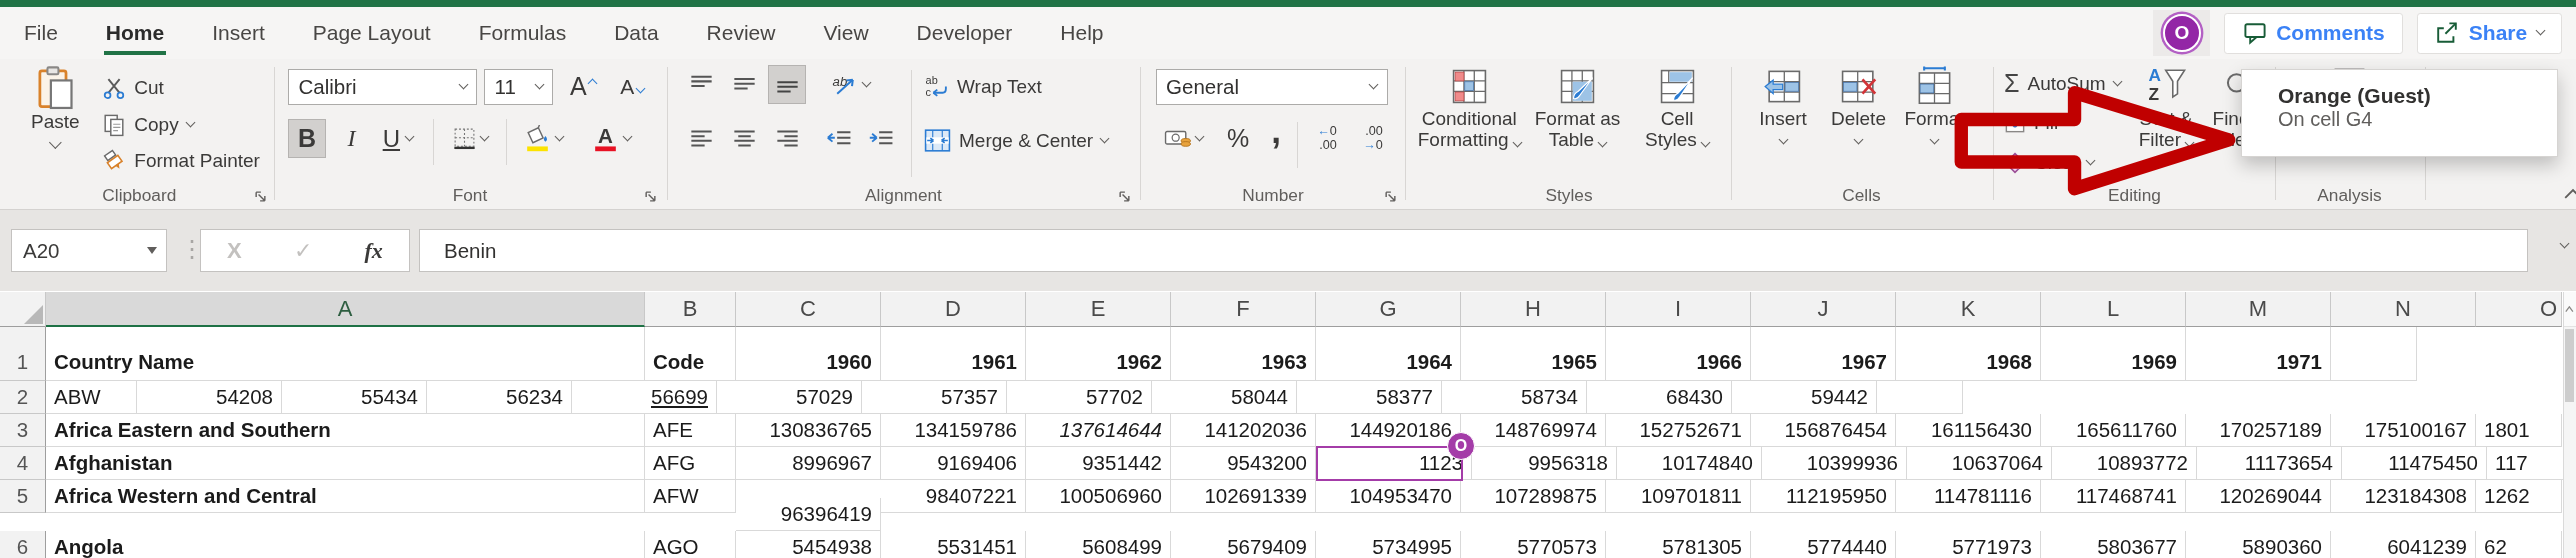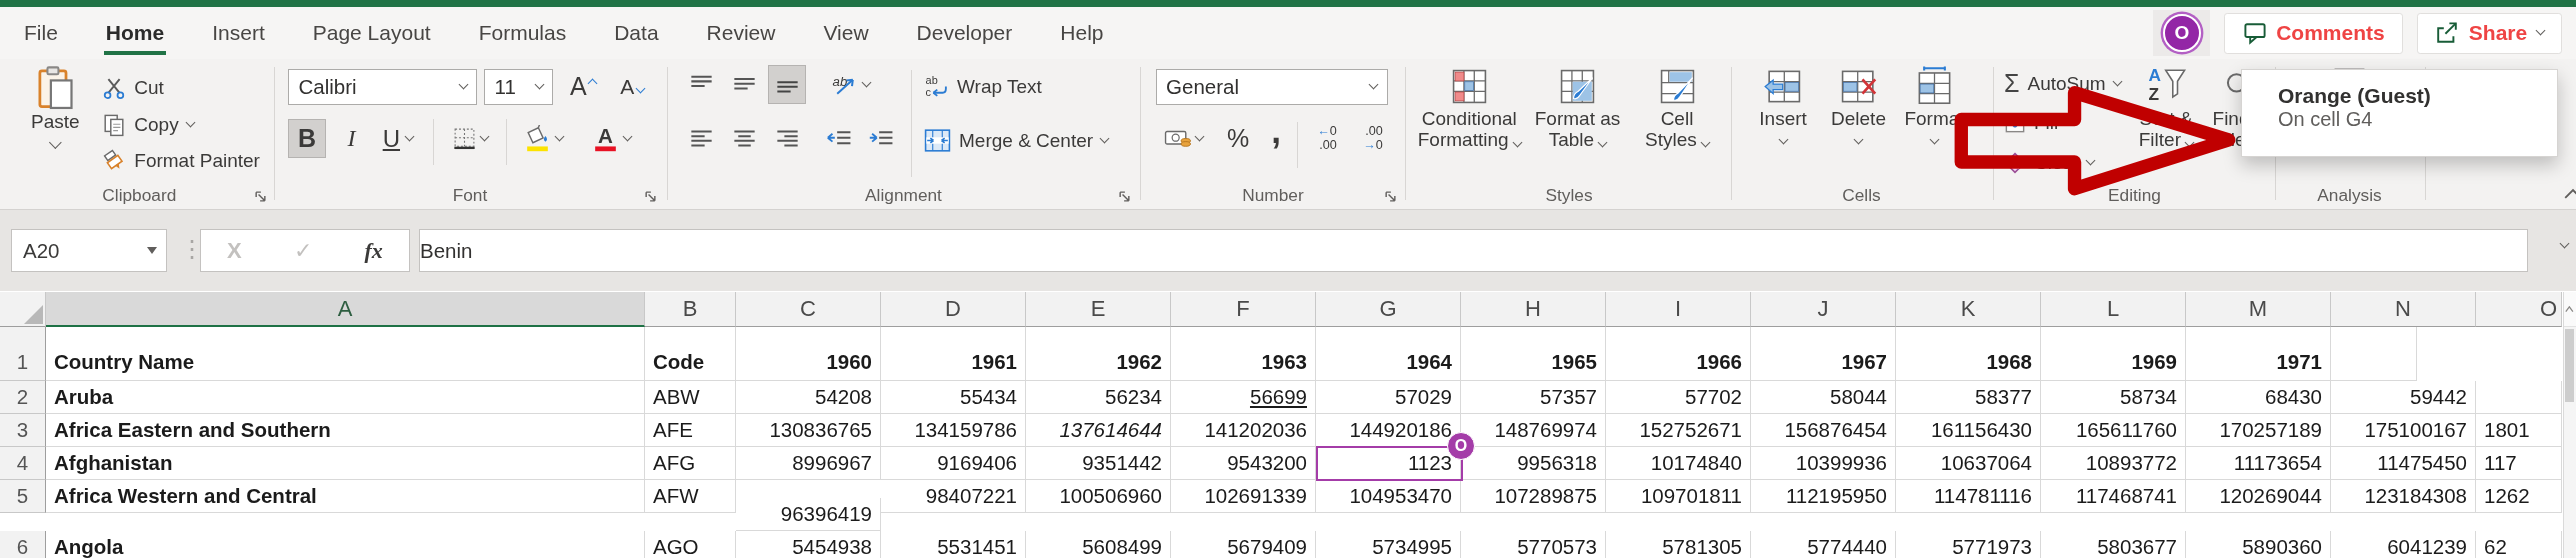--- a/index.html
+++ b/index.html
@@ -9,21 +9,21 @@
   #titlebar{position:absolute;top:0;left:0;width:100%;height:7px;background:#217346}
   #menubar{position:absolute;top:7px;left:0;width:100%;height:52px;background:#F6F5F4;display:flex;align-items:center}
   .tab{font-size:21px;color:#484644;padding:0 24px;height:100%;display:flex;align-items:center;position:relative;cursor:default}
   .tab.active{color:#2b2b2b;font-weight:600}
   .tab.active::after{content:"";position:absolute;left:22px;right:22px;bottom:4px;height:4px;background:#217346}
   #mb-right{margin-left:auto;display:flex;align-items:center;gap:14px;padding-right:14px;height:100%}
   #avatar-tile{width:57px;height:46px;background:#ECEAE9;display:flex;align-items:center;justify-content:center}
   .avatar{width:38px;height:38px;border-radius:50%;background:#9326A6;border:2.4px solid #fff;
     box-shadow:0 0 0 2.4px #B35FC4;color:#fff;font-size:19px;font-weight:700;display:flex;align-items:center;justify-content:center}
   .pill{display:flex;align-items:center;gap:9.5px;background:#fff;border:0.8px solid #E1DFDD;border-radius:3.2px;
-    height:41px;padding:0 17.3px;color:#ef4444;font-size:21px;font-weight:600;font-family:inherit;cursor:pointer}
+    height:41px;padding:0 17.3px;color:#3b82f6;font-size:21px;font-weight:600;font-family:inherit;cursor:pointer}
   
   #ribbon{position:absolute;top:59px;left:0;width:2576px;height:151px;background:#F3F2F1;border-bottom:0.8px solid #D4D2D0}
   .rgroup{position:absolute;top:0;height:100%}
   .gsep{position:absolute;top:8px;bottom:9.5px;width:0.8px;background:#D8D6D4}
   .glabel{position:absolute;bottom:3.2px;left:0;right:0;text-align:center;font-size:17.3px;color:#605E5C;white-space:nowrap}
   .launcher{position:absolute;bottom:5.5px;right:4.7px}
   .bigbtn{position:absolute;display:flex;flex-direction:column;align-items:center;color:#3B3A39;font-size:19px;line-height:22px;text-align:center;cursor:pointer}
   .srow{position:absolute;display:flex;align-items:center;gap:8px;font-size:19px;color:#3B3A39;height:33px;white-space:nowrap;cursor:pointer}
   .combo{position:absolute;background:#fff;border:0.8px solid #ACABA9;display:flex;align-items:center;
     font-size:20.5px;color:#323130;padding:0 9.5px;height:36px;cursor:pointer}
@@ -39,21 +39,21 @@
   .mini{font-size:12.6px;line-height:13.4px;text-align:right;color:#3B3A39}
   .mini .bl{color:#2B7CD3}
   .dualline{display:flex;flex-direction:column;align-items:center;line-height:21px}
   
   #fbar{position:absolute;top:210px;left:0;width:2576px;height:81px;background:#E7E5E3}
   .fwhite{position:absolute;top:19px;height:43px;background:#fff;border:0.8px solid #C4C2C0;display:flex;align-items:center}
   #namebox{left:11px;width:156px;font-size:20.5px;color:#3B3A39;padding-left:11px}
   #nb-arrow{margin-left:auto;margin-right:9.5px;width:0;height:0;border-left:5.5px solid transparent;border-right:5.5px solid transparent;border-top:7px solid #605E5C}
   #fdots{position:absolute;left:180px;top:25px;font-size:24px;color:#A8A6A4}
   #fxbox{left:200px;width:210px;justify-content:space-around;font-size:22px}
-  #formula-field{left:419px;right:48px;font-size:20.5px;color:#323130;}
+  #formula-field{left:419px;right:48px;font-size:20.5px;color:#323130;padding-left:24px}
   #fbar-chev{position:absolute;right:8px;top:35px}
   
   #grid{position:absolute;top:292px;left:0;width:2576px;height:266px;background:#fff;overflow:hidden}
   .grow{display:flex}
   .c{display:flex;align-items:center;border-right:0.8px solid #D9D9D9;border-bottom:0.8px solid #D9D9D9;
      overflow:hidden;white-space:nowrap;font-size:20.5px;color:#1B1B1B;flex:none}
   .hc{background:#F2F2F2;justify-content:center;border-right:0.8px solid #C8C8C8;border-bottom:0.8px solid #9E9E9E;font-size:22px;color:#4A4A4A}
   .hc.sel{background:#D9D9D9;border-bottom:2.4px solid #1E7145;color:#2E5E41}
   .rn{background:#F2F2F2;justify-content:center;border-right:0.8px solid #9E9E9E;border-bottom:0.8px solid #C8C8C8;font-size:20.5px;color:#555}
   .numc{justify-content:flex-end;padding-right:8px}
@@ -541,21 +541,20 @@
       <div class="c numc b bottomal" style="width: 145px; height: 54px;">1965</div>
       <div class="c numc b bottomal" style="width: 145px; height: 54px;">1966</div>
       <div class="c numc b bottomal" style="width: 145px; height: 54px;">1967</div>
       <div class="c numc b bottomal" style="width: 145px; height: 54px;">1968</div>
       <div class="c numc b bottomal" style="width: 145px; height: 54px;">1969</div>
       <div class="c numc b bottomal" style="width: 145px; height: 54px;">1971</div>
       <div class="c txtc bottomal" style="width: 86px; height: 54px;"></div>
     </div>
     <div class="grow">
       <div class="c rn" style="width: 46px; height: 33px;">2</div>
-      <div class="c txtc b" style="width: 599px; height: 33px;">Aruba</div>
       <div class="c txtc" style="width: 91px; height: 33px;">ABW</div>
       <div class="c numc" style="width: 145px; height: 33px;">54208</div>
       <div class="c numc" style="width: 145px; height: 33px;">55434</div>
       <div class="c numc" style="width: 145px; height: 33px;">56234</div>
       <div class="c numc" style="width: 145px; height: 33px; text-decoration: underline;">56699</div>
       <div class="c numc" style="width: 145px; height: 33px;">57029</div>
       <div class="c numc" style="width: 145px; height: 33px;">57357</div>
       <div class="c numc" style="width: 145px; height: 33px;">57702</div>
       <div class="c numc" style="width: 145px; height: 33px;">58044</div>
       <div class="c numc" style="width: 145px; height: 33px;">58377</div>
@@ -583,21 +582,21 @@
       <div class="c txtc" style="width: 86px; height: 33px;">1801</div>
     </div>
     <div class="grow">
       <div class="c rn" style="width: 46px; height: 33px;">4</div>
       <div class="c txtc b" style="width: 599px; height: 33px;">Afghanistan</div>
       <div class="c txtc" style="width: 91px; height: 33px;">AFG</div>
       <div class="c numc" style="width: 145px; height: 33px;">8996967</div>
       <div class="c numc" style="width: 145px; height: 33px;">9169406</div>
       <div class="c numc" style="width: 145px; height: 33px;">9351442</div>
       <div class="c numc" style="width: 145px; height: 33px;">9543200</div>
-      <div class="c numc" style="width: 145px; height: 33px;">1123</div>
+      <div class="c numc" style="width: 156px; height: 33px;">1123</div>
       <div class="c numc" style="width: 145px; height: 33px;">9956318</div>
       <div class="c numc" style="width: 145px; height: 33px;">10174840</div>
       <div class="c numc" style="width: 145px; height: 33px;">10399936</div>
       <div class="c numc" style="width: 145px; height: 33px;">10637064</div>
       <div class="c numc" style="width: 145px; height: 33px;">10893772</div>
       <div class="c numc" style="width: 145px; height: 33px;">11173654</div>
       <div class="c numc" style="width: 145px; height: 33px;">11475450</div>
       <div class="c txtc" style="width: 86px; height: 33px;">117</div>
     </div>
     <div class="grow">

